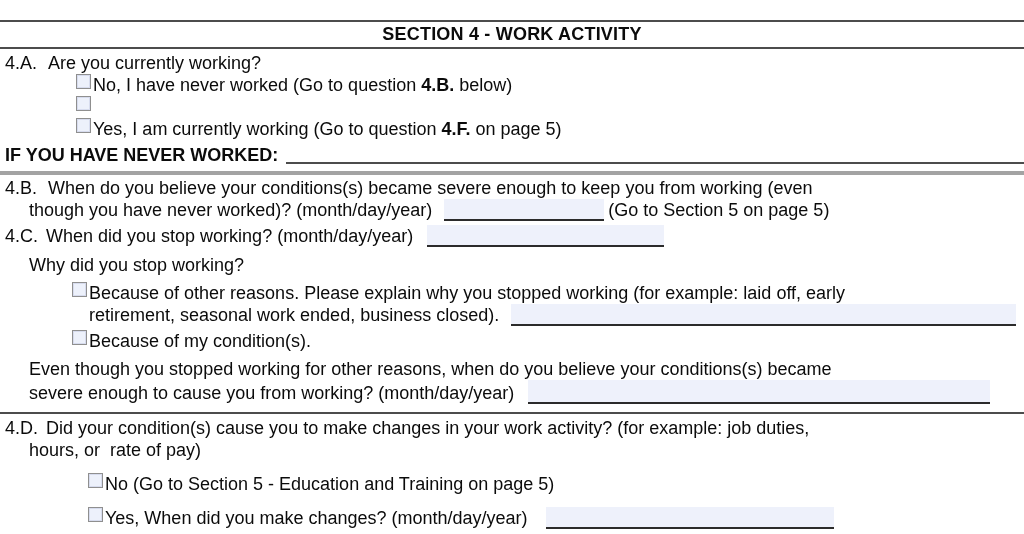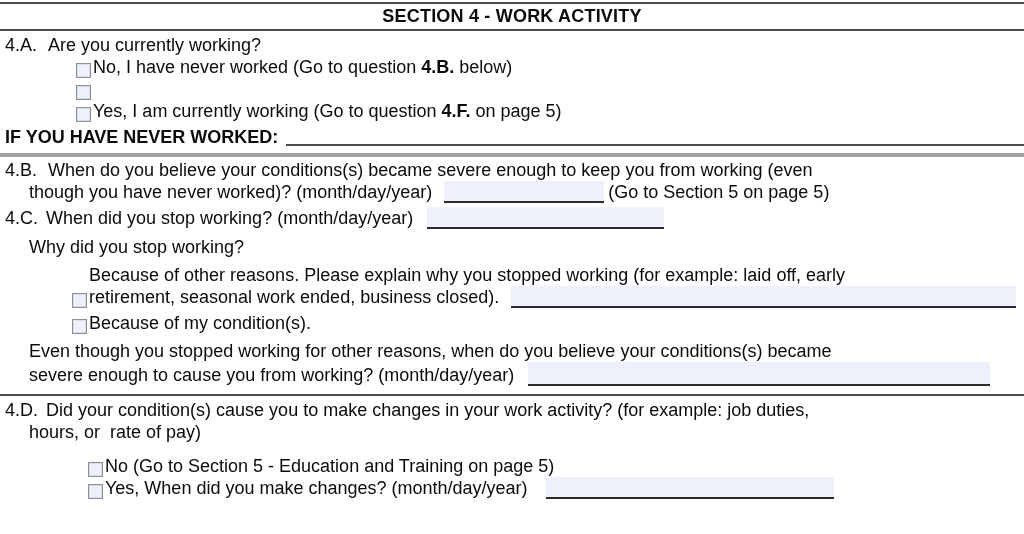--- a/index.html
+++ b/index.html
@@ -1,29 +1,30 @@
 <!DOCTYPE html>
 <html><head>
 <meta charset="utf-8">
 <style>
   html,body{margin:0;padding:0;background:#ffffff;}
   .page{
     width:1024px;height:534px;box-sizing:border-box;overflow:hidden;
     font-family:"Liberation Sans","DejaVu Sans",sans-serif;
     font-size:18px;line-height:22px;color:#0b0b0b;background:#ffffff;
-    padding-top:2px;
+    padding-top:20px;
+    border-radius:14px;
   }
   .rule{height:2px;background:#4c4c4c;}
   .title{text-align:center;font-weight:bold;padding:1px 0 2px 0;letter-spacing:.2px;}
   .row{display:flex;align-items:baseline;}
   .row.end{align-items:flex-end;}
   .qnum{flex:none;font-weight:normal;}
   .qtext{margin-left:11px;}
   .sub{margin-left:29px;}
-  .opt{display:flex;align-items:flex-end;min-height:22px;}
+  .opt{display:flex;align-items:flex-start;min-height:22px;}
   .cb{
     flex:none;width:15px;height:15px;box-sizing:border-box;
     background:#edf1fb;border:1px solid #8f8f8f;
     box-shadow:inset 0 0 0 1px #d7dcee;margin-right:2px;cursor:pointer;
   }
   .lbl{white-space:pre;}
   .ifhdr{
     display:flex;align-items:flex-end;font-weight:bold;
     border-bottom:4px solid #a3a3a3;padding:0 0 5px 5px;
   }
@@ -110,21 +111,21 @@
   </div>
 
   <div class="rule" style="margin-top:8px"></div>
 
   <div class="row" style="margin:3px 0 0 5px">
     <span class="qnum">4.D.</span>
     <span style="margin-left:8px">Did your condition(s) cause you to make changes in your work activity? (for example: job duties,</span>
   </div>
   <div class="sub pre">hours, or  rate of pay)</div>
 
-  <div class="opt" style="margin:12px 0 0 88px">
+  <div class="opt" style="margin:12px 0 12px 88px">
     <span class="cb"></span>
     <span class="lbl">No (Go to Section 5 - Education and Training on page 5)</span>
   </div>
   <div class="opt" style="margin-left:88px">
     <span class="cb"></span>
     <span class="lbl">Yes, When did you make changes? (month/day/year)</span>
     <input type="text" class="field" style="width: 288px; margin-left: 18px;">
   </div>
 
 </div>

